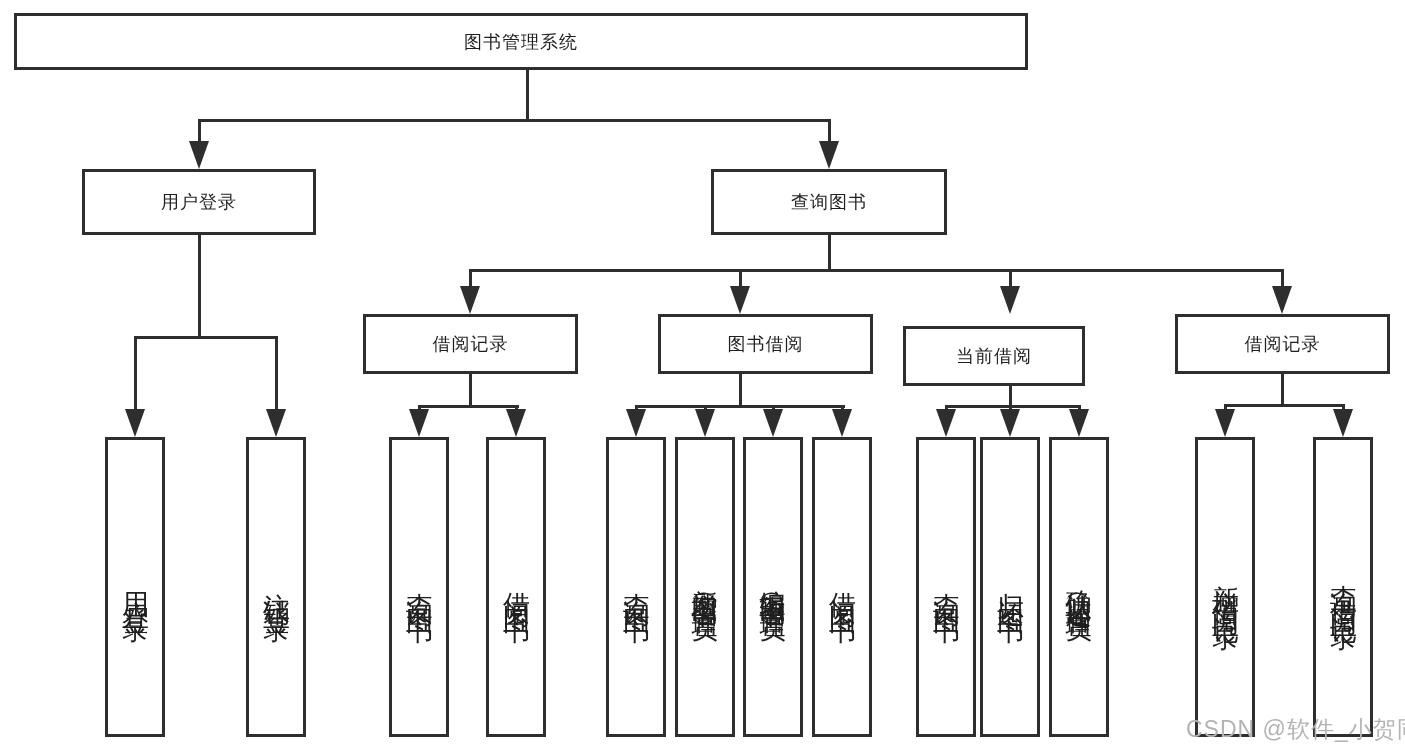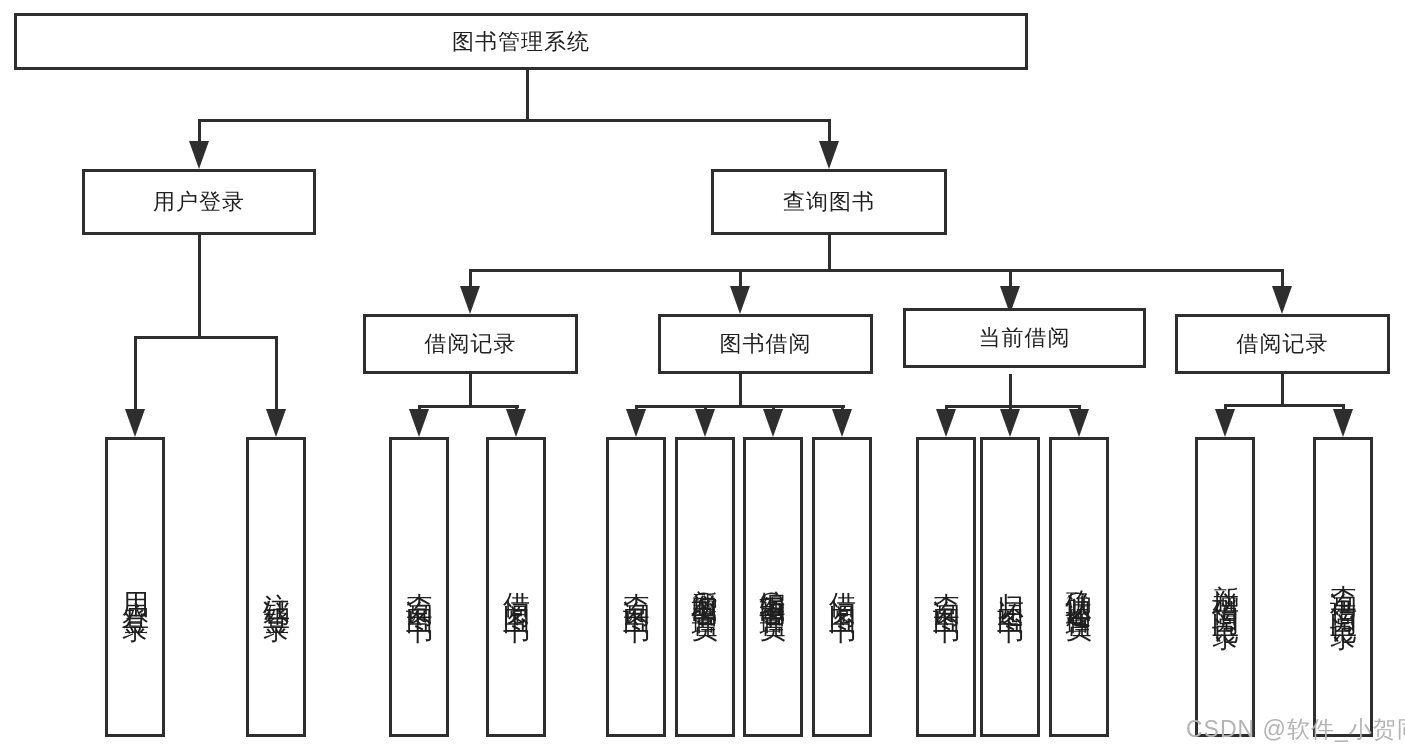--- a/index.html
+++ b/index.html
@@ -34,21 +34,21 @@
   
   .box{
     position:absolute;
     background:var(--bg);
     border:3px solid var(--line);
     display:flex;
     align-items:center;
     justify-content:center;
     color:var(--text);
   }
-  .hx{font-size:22px;letter-spacing:1px;}
+  .hx{font-size:18px;letter-spacing:1px;}
   .vx .vl{
     writing-mode:vertical-rl;
     text-orientation:mixed;
     font-size:27px;
     letter-spacing:0.3em;
     line-height:1;
     white-space:nowrap;
   }
   .vx .vl.tight{
     font-size:26px;
@@ -138,21 +138,21 @@
   <div class="box hx" style="left:711px;top:169px;width:236px;height:66px">
     <span>查询图书</span>
   </div>
 
   <div class="box hx" style="left:363px;top:314px;width:215px;height:60px">
     <span>借阅记录</span>
   </div>
   <div class="box hx" style="left:658px;top:314px;width:215px;height:60px">
     <span>图书借阅</span>
   </div>
-  <div class="box hx" style="left:903px;top:308px;width:243px;height:60px">
+  <div class="box hx" style="left:903px;top:326px;width:182px;height:60px">
     <span>当前借阅</span>
   </div>
   <div class="box hx" style="left:1175px;top:314px;width:215px;height:60px">
     <span>借阅记录</span>
   </div>
 
   <div class="box vx" style="left:105px;top:437px;width:60px;height:300px">
     <span class="vl">用户登录</span>
   </div>
   <div class="box vx" style="left:246px;top:437px;width:60px;height:300px">

